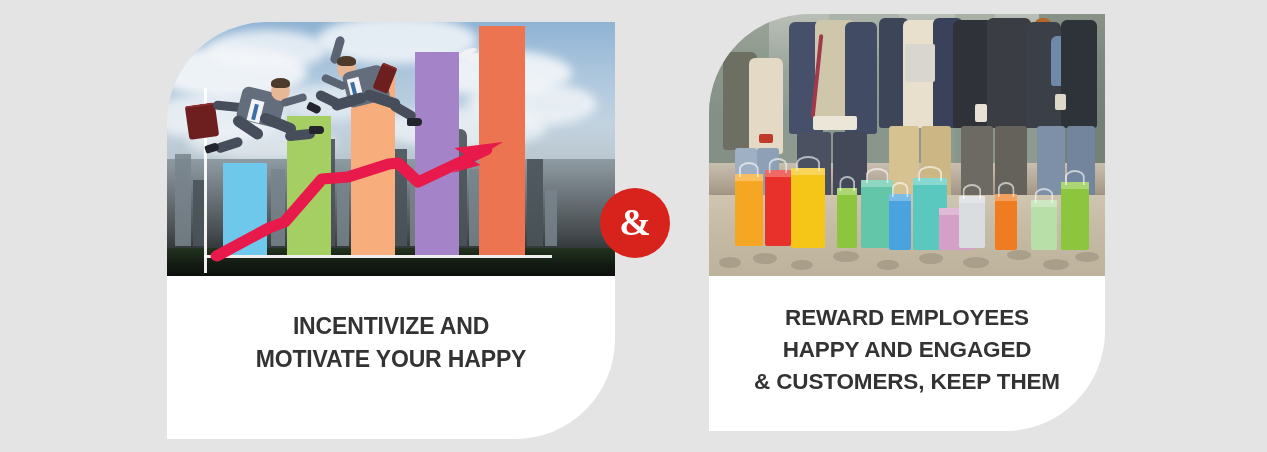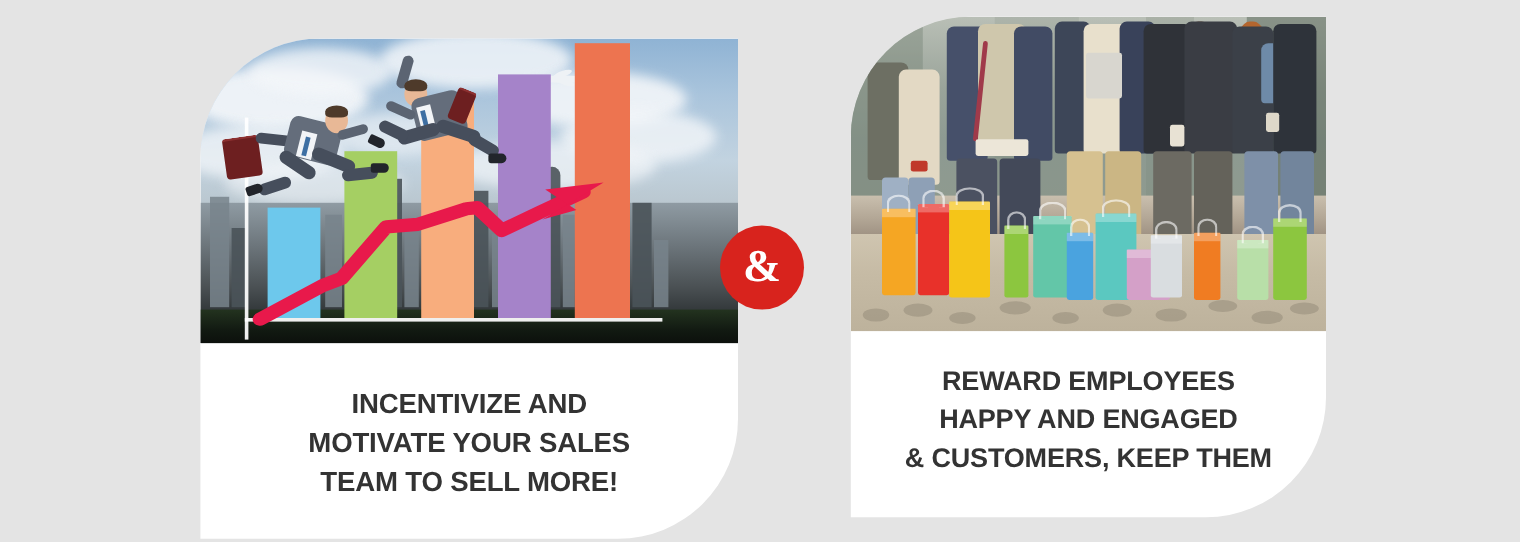--- a/index.html
+++ b/index.html
@@ -23,21 +23,21 @@
     background: #e4e4e4;
   }
 
   
   .card {
     position: absolute;
     background: #ffffff;
     overflow: hidden;
     border-radius: 100px 0 100px 0;
   }
-  #card-incentivize { left: 167px; top: 32px; width: 448px; height: 417px; }
+  #card-incentivize { left: 167px; top: 22px; width: 448px; height: 417px; }
   #card-reward      { left: 709px; top: 14px; width: 396px; height: 417px; }
 
   .card-photo {
     position: absolute;
     left: 0; top: 0;
     width: 100%;
     overflow: hidden;
   }
   #card-incentivize .card-photo { height: 254px; }
   #card-reward .card-photo { height: 262px; }
@@ -215,22 +215,21 @@
           <div class="limb dk" style="left:24px; top:62px; width:36px; height:11px; transform:rotate(-16deg);"></div>
           <div class="limb dk" style="left:8px; top:60px; width:26px; height:10px; transform:rotate(26deg);"></div>
           <div class="shoe" style="left:0px; top:70px; width:14px; height:8px; transform:rotate(26deg);"></div>
         </div>
 
       </div>
     </div>
 
     <div class="card-caption">
       <span class="cl">INCENTIVIZE AND</span>
-      <span class="cl">MOTIVATE YOUR SALES</span>
-      <span class="cl">TEAM TO SELL MORE!</span>
+      <span class="cl">MOTIVATE YOUR HAPPY</span>
     </div>
   </div>
 
   <div id="amp-badge">
     <span>&amp;</span>
   </div>
 
   <div class="card" id="card-reward">
 
     <div class="card-photo">

